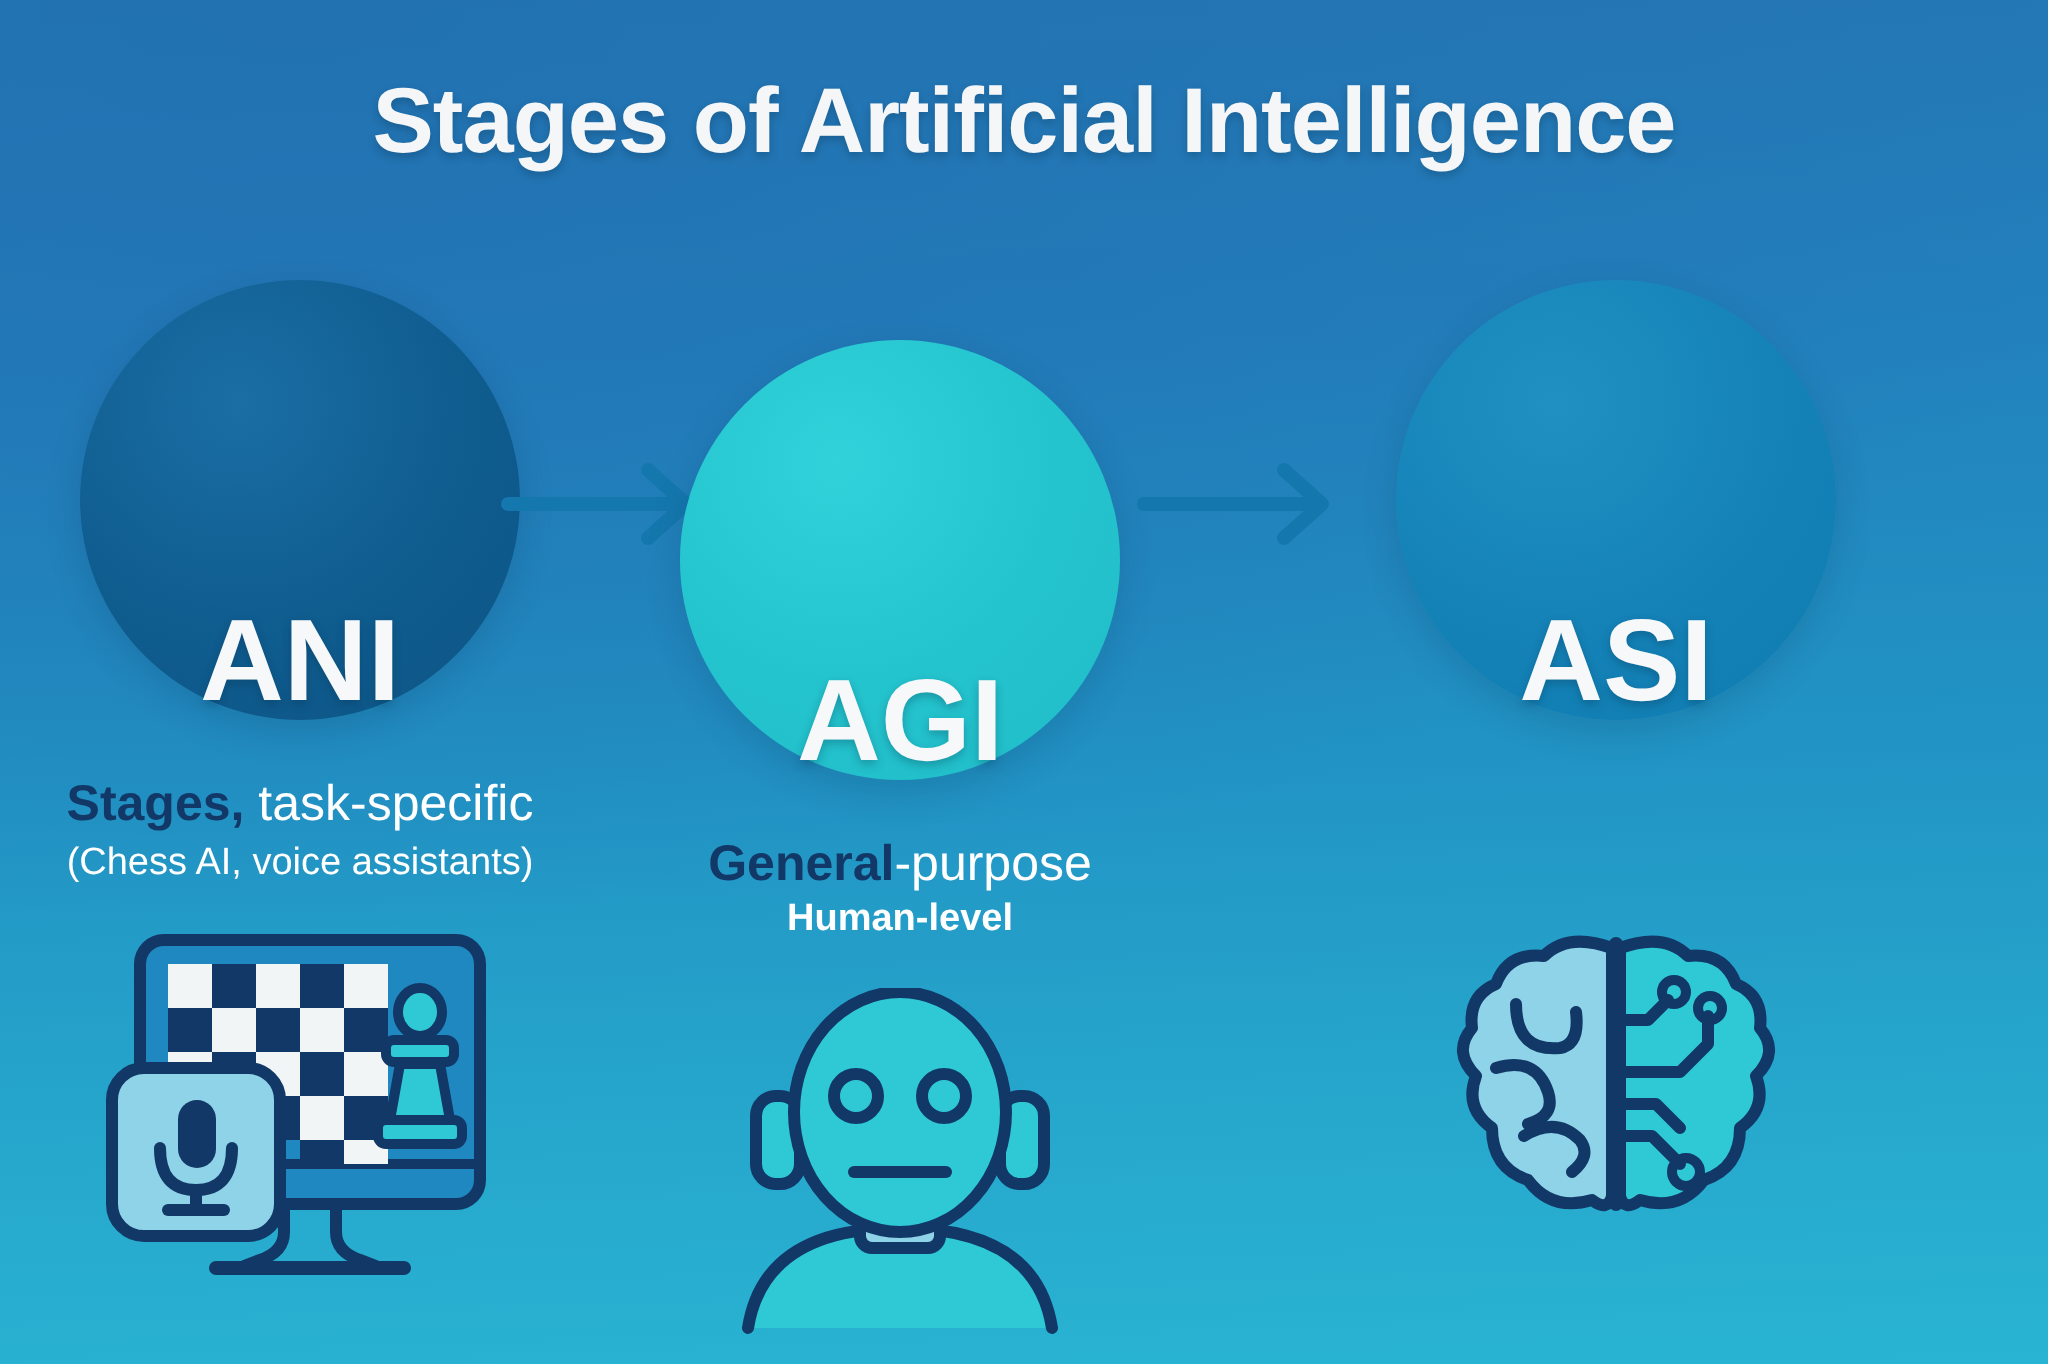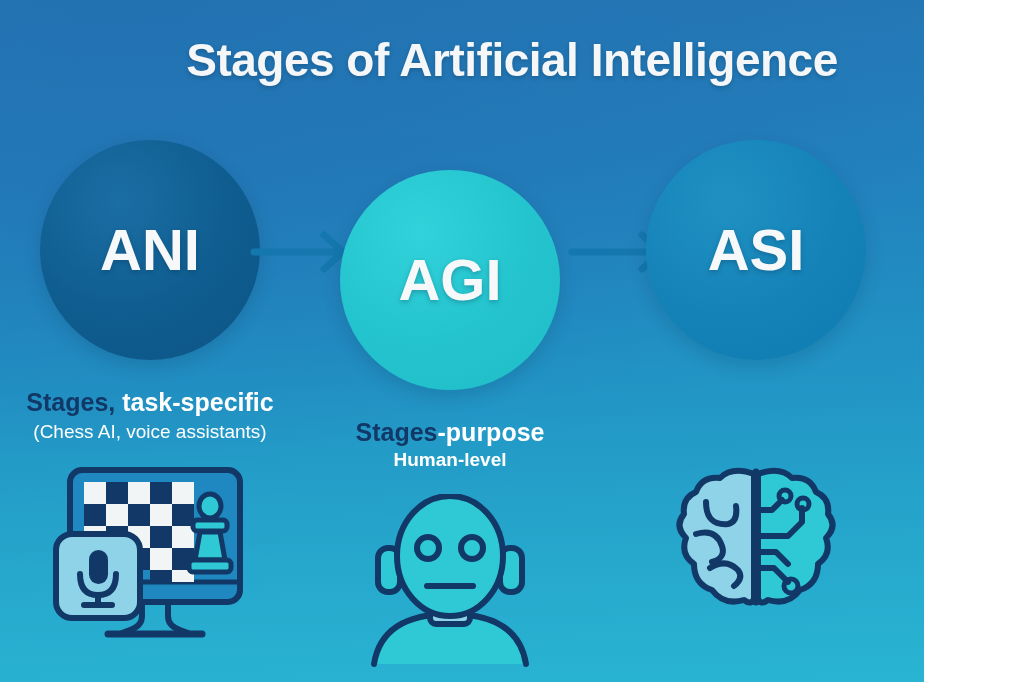--- a/index.html
+++ b/index.html
@@ -3,21 +3,21 @@
 <meta charset="utf-8">
 <title>Stages of Artificial Intelligence</title>
 <style>
   * { margin:0; padding:0; box-sizing:border-box; }
   html, body {
     width:1024px; height:682px; overflow:hidden;
     font-family:"Liberation Sans", sans-serif;
   }
   #infographic {
     position:relative;
-    width:924px; height:682px;
+    width:1024px; height:682px;
     background:
       radial-gradient(ellipse 150% 110% at 14% 0%, rgba(34,114,178,0.95) 0%, rgba(34,114,178,0) 62%),
       linear-gradient(178deg, #2476B3 0%, #2280BC 26%, #2193C4 55%, #26A7CC 80%, #29B4D3 100%);
     overflow:hidden;
   }
 
   
   #title {
     position:absolute; top:33px; left:0; width:1024px;
     text-align:center;
@@ -26,27 +26,27 @@
     letter-spacing:-0.5px;
     color:#F4F6F7;
     text-shadow:0 2px 4px rgba(8,45,72,0.30);
     white-space:nowrap;
   }
 
   
   .stage { position:absolute; top:0; width:320px; height:682px; }
   #stage-ani { left:-10px; }
   #stage-agi { left:290px;margin-top:30px; }
-  #stage-asi { left:596px; }
+  #stage-asi { left:648px; }
 
   .circle {
     position:absolute; top:140px; left:50%;
     width:220px; height:220px; margin-left:-110px;
     border-radius:50%;
-    display:flex; align-items:center; justify-content:center;
+    display:flex; align-items:flex-end; justify-content:center;
     box-shadow:0 6px 18px rgba(6,40,66,0.16);
   }
   #circle-ani { background:radial-gradient(circle at 36% 28%, #1A6EA4 0%, #0F5C8F 55%, #0D5585 100%); }
   #circle-agi { background:radial-gradient(circle at 36% 28%, #31D2DA 0%, #24C4CE 52%, #1FBCC7 100%); }
   #circle-asi { background:radial-gradient(circle at 36% 28%, #2090C2 0%, #1482B7 55%, #107CB1 100%); }
 
   .circle-label {
     font-size:58px; font-weight:bold;
     color:#F6F8F9; letter-spacing:0px;
     text-shadow:0 2px 5px rgba(8,45,72,0.30);
@@ -58,21 +58,21 @@
   #arrow-1 { left:250px; }
   #arrow-2 { left:568px; }
 
   
   .caption {
     position:absolute; top:388px; left:0; width:320px;
     text-align:center; line-height:1.16;
   }
   .cap-line { font-size:25px; font-weight:bold; white-space:nowrap; }
   .cap-strong { color:#123867; }
-  .cap-light  { color:#FFFFFF; font-weight:bold; }
+  .cap-light  { color:#FFFFFF; font-weight:normal; }
   .cap-sub {
     display:block; margin-top:4px;
     font-size:19px; font-weight:normal; color:#FFFFFF; white-space:nowrap;
   }
   .cap-line2 { display:block; margin-top:2px; font-size:19px; font-weight:bold; color:#FFFFFF; white-space:nowrap; }
 
   
   .icon-wrap { position:absolute; top:464px; left:50%; margin-left:-100px; width:200px; height:180px; }
   #icon-agi-wrap { margin-left:-80px; width:160px; }
   #icon-asi-wrap { margin-left:-80px; width:160px; }
@@ -161,21 +161,21 @@
   </div>
 
   <div class="stage" id="stage-agi">
 
     <div class="circle" id="circle-agi">
       <span class="circle-label">AGI</span>
     </div>
 
     <div class="caption">
       <div class="cap-line">
-        <span class="cap-strong">Stages</span><span class="cap-light">-purpose</span>
+        <span class="cap-strong">General</span><span class="cap-light">-purpose</span>
       </div>
       <span class="cap-line2">Human-level</span>
     </div>
 
     <div class="icon-wrap" id="icon-agi-wrap">
       <svg width="160" height="180" viewBox="0 0 160 180">
 
         <rect x="8" y="54" width="22" height="44" rx="10" fill="#2FC9D6" stroke="#123867" stroke-width="6"></rect>
         <rect x="130" y="54" width="22" height="44" rx="10" fill="#2FC9D6" stroke="#123867" stroke-width="6"></rect>
 

